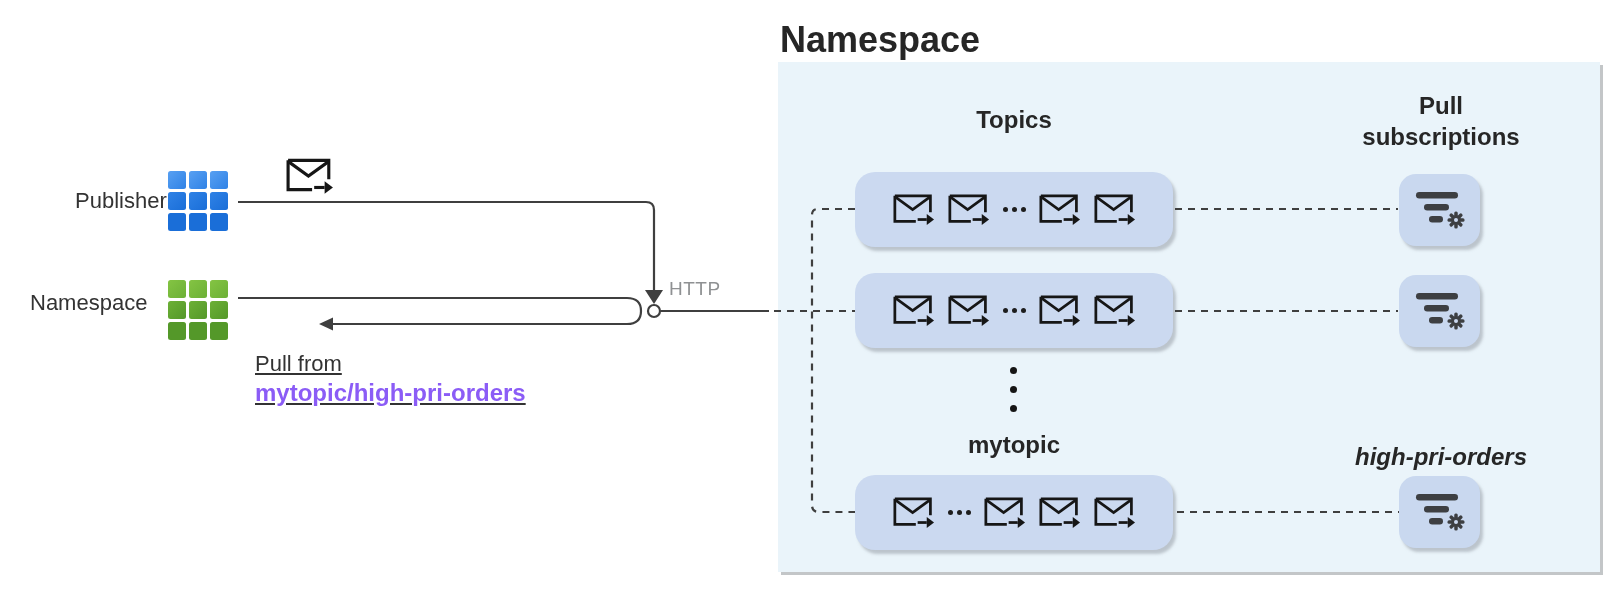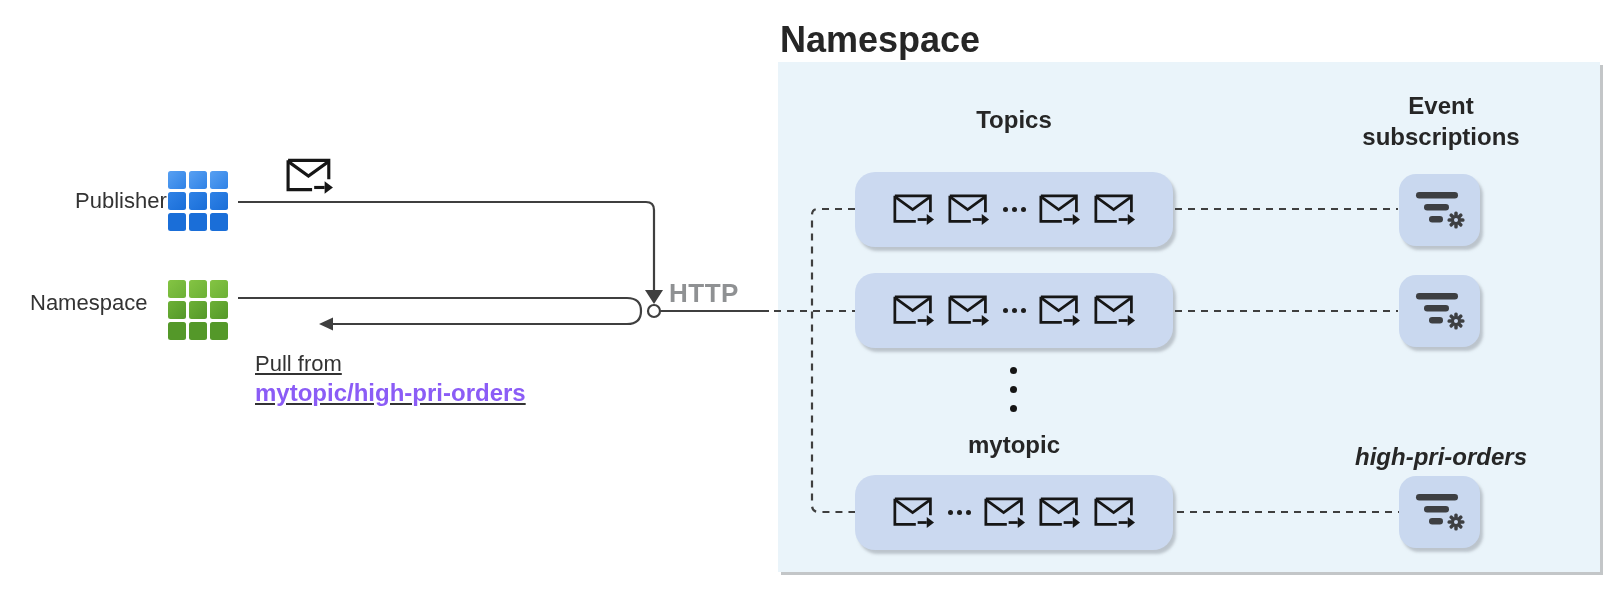--- a/index.html
+++ b/index.html
@@ -10,21 +10,21 @@
   #publisher-label{left:38px;top:188px;margin-left:37px;}
   #consumer-label{left:30px;top:290px;}
   .gridicon{position:absolute;width:60px;height:60px;display:grid;
             grid-template-columns:repeat(3,1fr);grid-template-rows:repeat(3,1fr);gap:3px;}
   .gridicon i{border-radius:2.5px;display:block;}
   #publisher-icon{left:168px;top:171px;}
   #consumer-icon{left:168px;top:280px;}
   #message-icon{position:absolute;left:286px;top:158px;width:48px;height:36px;}
   #pull-from{position:absolute;left:255px;top:349px;font-size:22px;line-height:29px;color:#333;text-decoration:underline;}
   #pull-from .bold{font-weight:bold;font-size:24px;color:#8b5cf6;}
-  #http-label{position:absolute;left:669px;top:278px;font-size:26px;color:#8f9193;letter-spacing:.5px;font-weight:bold;}
+  #http-label{position:absolute;left:669px;top:278px;font-size:19px;color:#8f9193;letter-spacing:.5px;}
   
   #namespace-title{position:absolute;left:780px;top:19px;font-size:36px;font-weight:bold;color:#262626;}
   #panel{position:absolute;left:778px;top:62px;width:822px;height:510px;background:#eaf4fa;
          box-shadow:3px 3px 0 #c3c6c8;z-index:0;}
   .heading{position:absolute;width:200px;text-align:center;font-weight:bold;font-size:24px;color:#262626;}
   #topics-heading{left:136px;top:44px;}
   #subs-heading{left:563px;top:28px;line-height:31px;}
   #mytopic-label{left:136px;top:369px;}
   #hpo-label{left:563px;top:381px;font-style:italic;}
   .topicrow{position:absolute;left:77px;width:318px;height:75px;background:#cbd9f0;border-radius:20px;
@@ -105,21 +105,21 @@
     <div>Pull from</div>
     <div class="bold">mytopic/high-pri-orders</div>
   </div>
 
   <div id="http-label">HTTP</div>
 
   <div id="namespace-title">Namespace</div>
 
   <div id="panel">
     <div class="heading" id="topics-heading">Topics</div>
-    <div class="heading" id="subs-heading">Event subscriptions</div>
+    <div class="heading" id="subs-heading">Pull subscriptions</div>
 
     <div class="topicrow" id="topic-row-0">
         <svg width="42" height="31" viewBox="0 0 46 34" fill="none" stroke="#161616" stroke-width="3">
    <path d="M2 2 H41 V20"></path>
           <path d="M2 2 V30 H25"></path>
           <path d="M2 3 L21.5 17 L41 3"></path>
    <path d="M27 28 H37"></path>
           <polygon points="37,22 37,34 45,28" fill="#161616" stroke="none"></polygon>
         </svg>
         <svg width="42" height="31" viewBox="0 0 46 34" fill="none" stroke="#161616" stroke-width="3">

